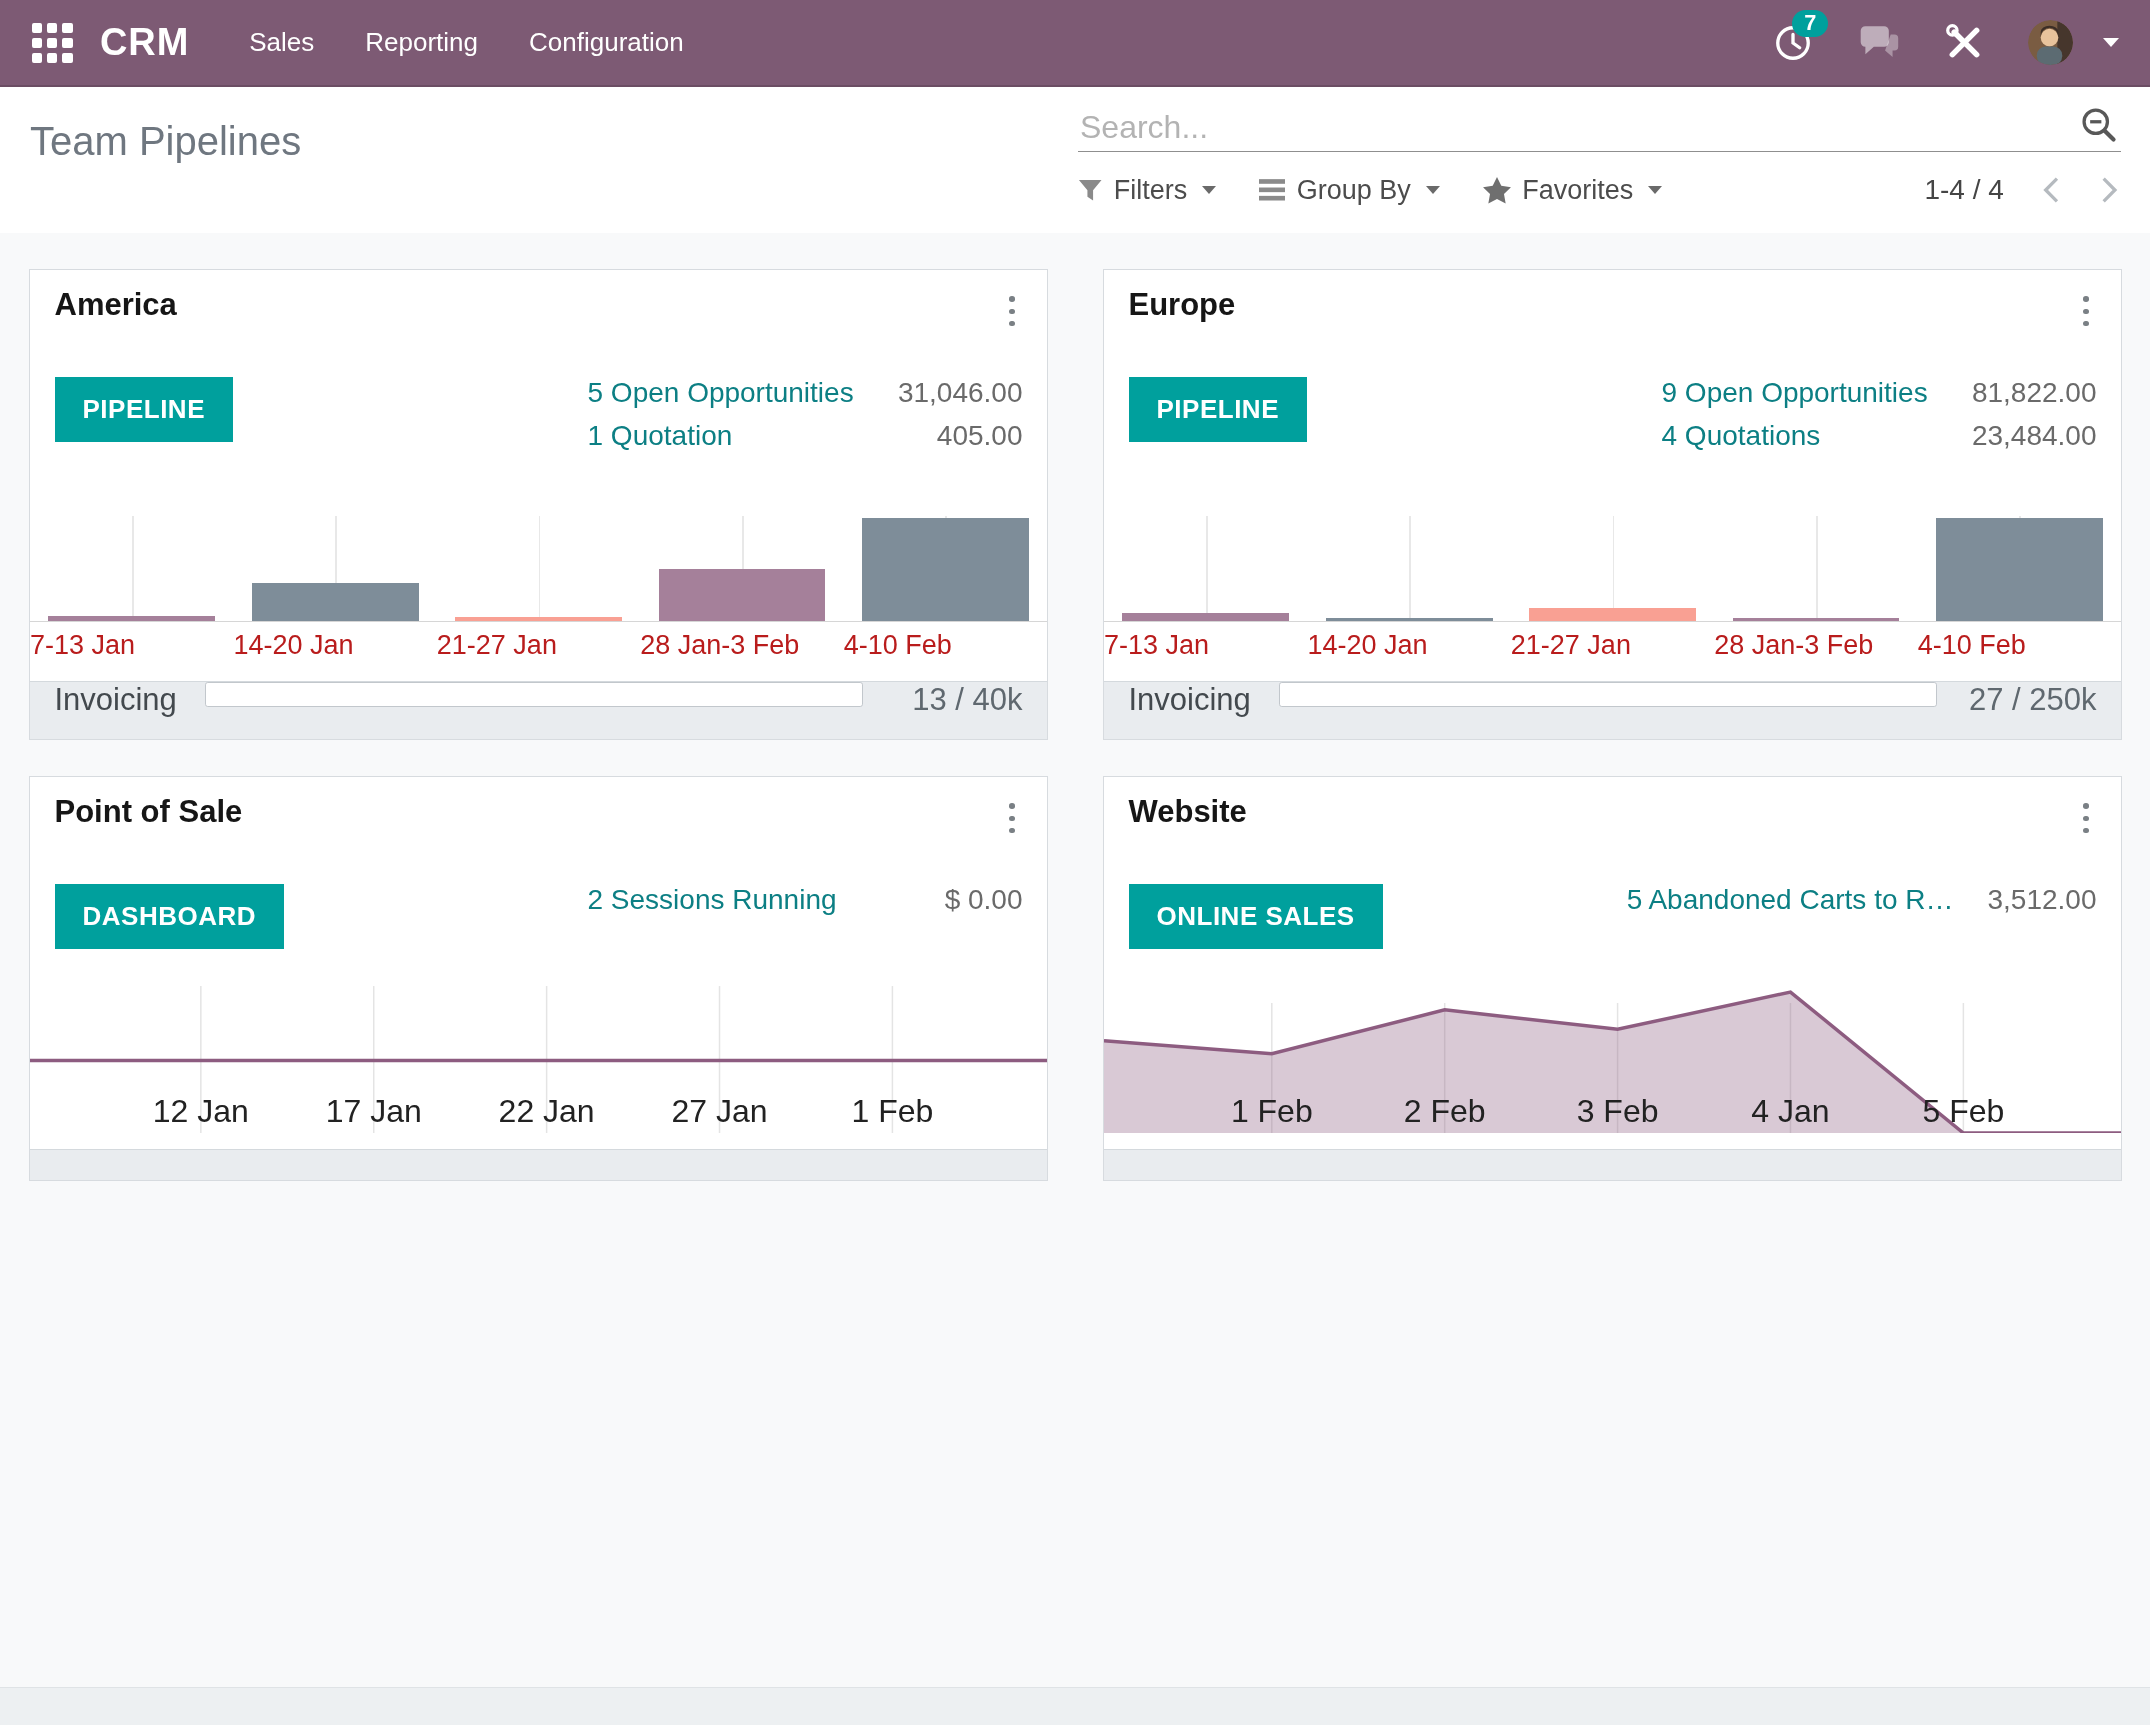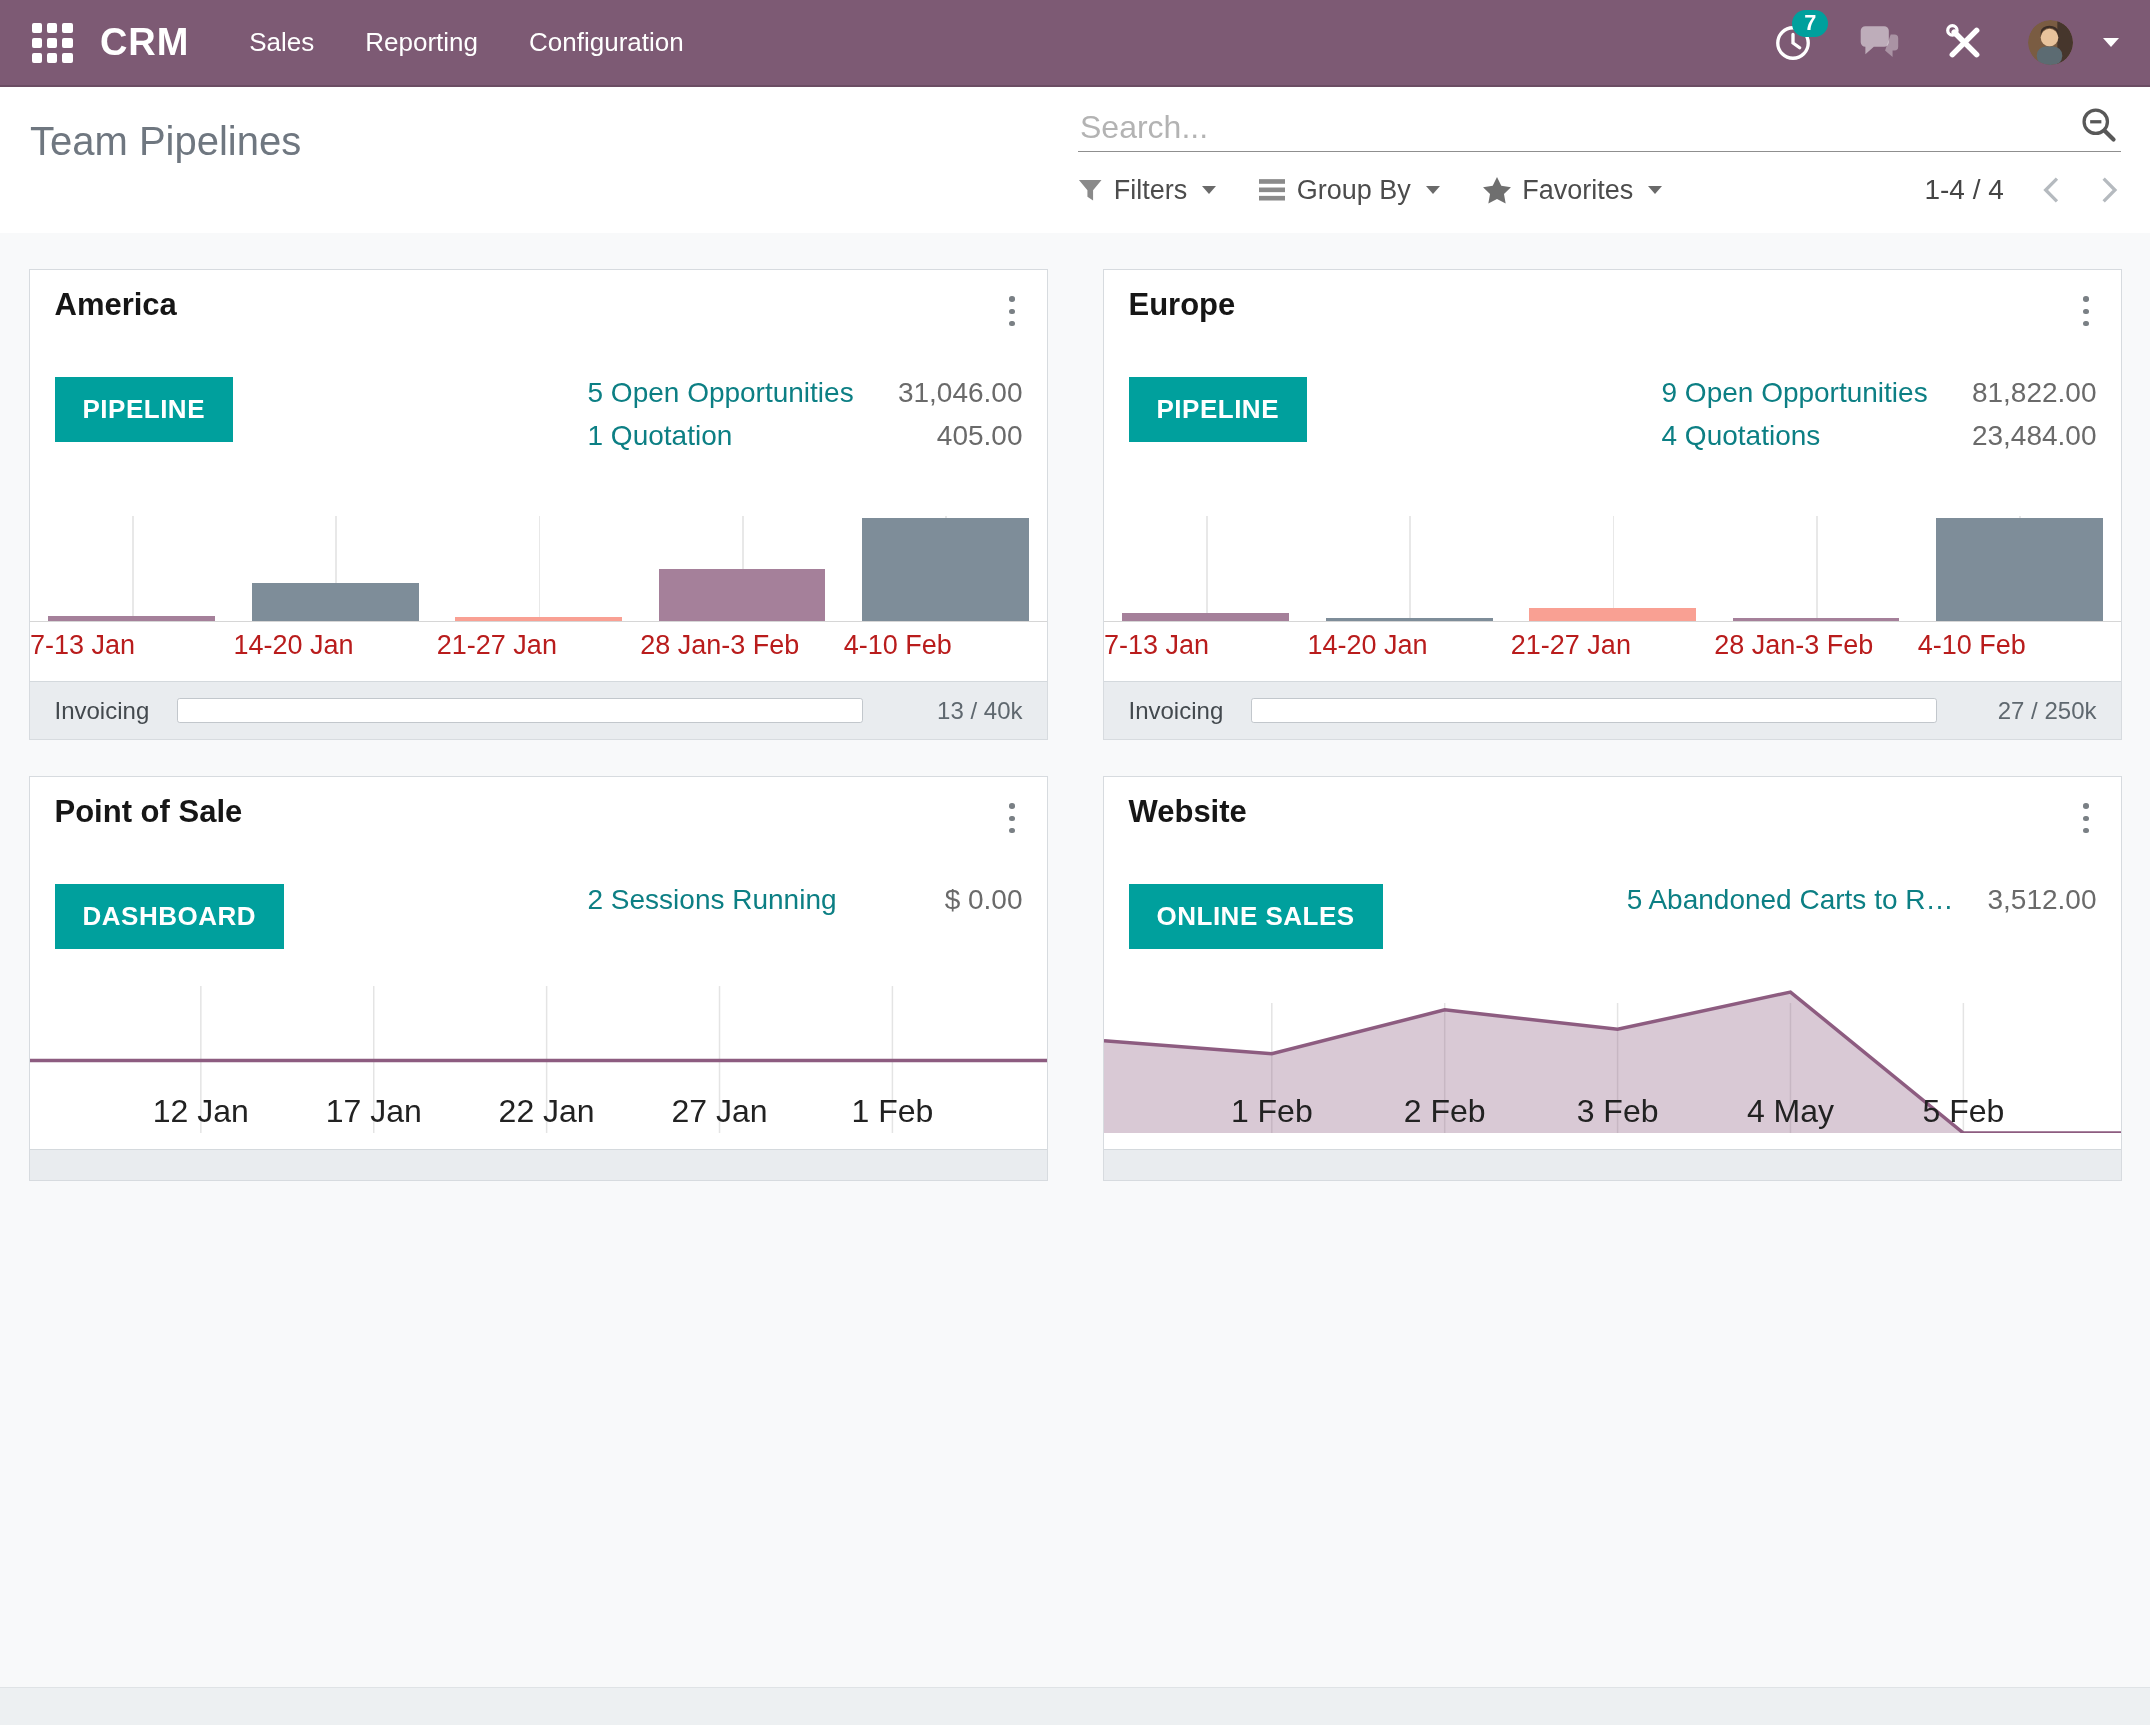--- a/index.html
+++ b/index.html
@@ -72,21 +72,21 @@
   .x-label { flex:1; text-align:left; font-size:27px; color:#b91c1c; white-space:nowrap; }
 
   
   .line-chart { position:relative; height:162px; margin-top:22.6px; }
   .chart-svg { position:absolute; inset:0; width:100%; height:100%; display:block; }
   .labels-overlay { position:absolute; inset:0; pointer-events:none; }
   .x-label-abs { position:absolute; bottom:3.8px; transform:translateX(-50%); font-size:32px; color:#222; white-space:nowrap; }
 
   
   .card-footer { margin-top:auto; background:#e9ecef; border-top:0.9px solid #d4d9dd; }
-  .card-footer.tall { height:58px; display:flex; align-items:center; padding:0 24.5px; font-size:24px; }
+  .card-footer.tall { height:58px; display:flex; align-items:flex-start; padding:0 24.5px; font-size:31px; }
   .card-footer.slim { height:31px; }
   .inv-label { color:#43494e; }
   .progress-outer { flex:1; height:25.4px; background:#fff; border:0.9px solid #c2c7cc; border-radius:2.8px; margin:0 28px; overflow:hidden; }
   .progress-inner { height:100%; width:0%; background:#00a09d; }
   .inv-value { color:#5f686f; min-width:132px; text-align:right; white-space:nowrap; }
 
   .bottom-strip { position:absolute; left:0; right:0; bottom:0; height:38px; background:#edf0f2; border-top:0.9px solid #dfe3e6; }
 </style>
 </head>
 <body>
@@ -390,21 +390,21 @@
             <line x1="505" x2="505" y1="34" y2="172" stroke="#e4e4e4" stroke-width="1.5" vector-effect="non-scaling-stroke"></line>
             <line x1="675" x2="675" y1="34" y2="172" stroke="#e4e4e4" stroke-width="1.5" vector-effect="non-scaling-stroke"></line>
             <line x1="845" x2="845" y1="34" y2="172" stroke="#e4e4e4" stroke-width="1.5" vector-effect="non-scaling-stroke"></line>
             <polygon points="0,73.96000000000001 165,87.72 335,41.28 505,61.919999999999995 675,22.36 845,172 1000,172 1000,172 0,172" fill="rgba(141,92,128,0.33)"></polygon>
             <polyline points="0,73.96000000000001 165,87.72 335,41.28 505,61.919999999999995 675,22.36 845,172 1000,172" fill="none" stroke="#8d5c80" stroke-width="3.5" vector-effect="non-scaling-stroke"></polyline>
           </svg>
         <div class="labels-overlay">
             <div class="x-label-abs" style="left: 16.5%;">1 Feb</div>
             <div class="x-label-abs" style="left: 33.5%;">2 Feb</div>
             <div class="x-label-abs" style="left: 50.5%;">3 Feb</div>
-            <div class="x-label-abs" style="left: 67.5%;">4 May</div>
+            <div class="x-label-abs" style="left: 67.5%;">4 Jan</div>
             <div class="x-label-abs" style="left: 84.5%;">5 Feb</div>
           </div>
       </div>
       <div class="card-footer slim"></div>
     </div>
 
   </div>
 </div>
 
 <div class="bottom-strip"></div>

